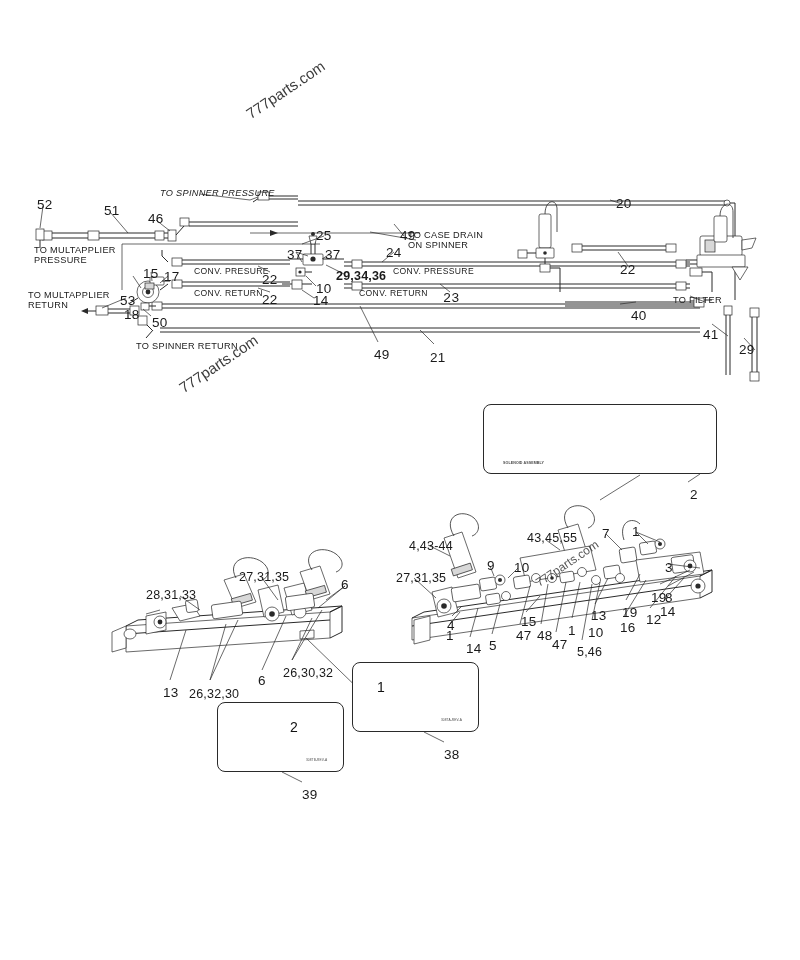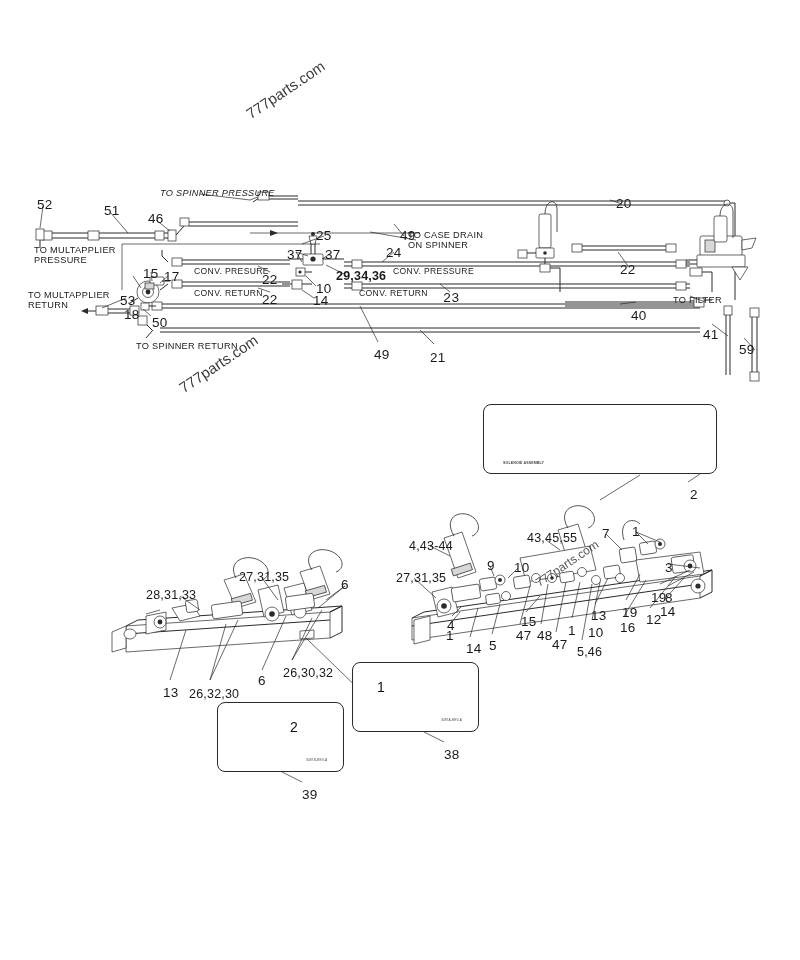--- a/index.html
+++ b/index.html
@@ -534,21 +534,21 @@
       <div class="lbl callout callout-lg" style="left: 143px; top: 266px;">15</div>
       <div class="lbl callout callout-lg" style="left: 164px; top: 269px;">17</div>
       <div class="lbl callout callout-lg" style="left: 316px; top: 281px;">10</div>
       <div class="lbl callout callout-lg" style="left: 313px; top: 293px;">14</div>
       <div class="lbl callout callout-lg" style="left: 120px; top: 293px;">53</div>
       <div class="lbl callout callout-lg" style="left: 152px; top: 315px;">50</div>
       <div class="lbl callout callout-lg" style="left: 374px; top: 347px;">49</div>
       <div class="lbl callout callout-lg" style="left: 430px; top: 350px;">21</div>
       <div class="lbl callout callout-lg" style="left: 631px; top: 308px;">40</div>
       <div class="lbl callout callout-lg" style="left: 703px; top: 327px;">41</div>
-      <div class="lbl callout callout-lg" style="left: 739px; top: 342px;">59</div>
+      <div class="lbl callout callout-lg" style="left: 739px; top: 342px;">29</div>
       <div class="lbl callout callout-lg" style="left: 690px; top: 487px;">2</div>
       <div class="lbl callout" style="left: 146px; top: 588px;">28,31,33</div>
       <div class="lbl callout" style="left: 239px; top: 570px;">27,31,35</div>
       <div class="lbl callout callout-lg" style="left: 341px; top: 577px;">6</div>
       <div class="lbl callout callout-lg" style="left: 258px; top: 673px;">6</div>
       <div class="lbl callout callout-lg" style="left: 163px; top: 685px;">13</div>
       <div class="lbl callout" style="left: 189px; top: 687px;">26,32,30</div>
       <div class="lbl callout" style="left: 283px; top: 666px;">26,30,32</div>
       <div class="lbl callout" style="left: 409px; top: 539px;">4,43-44</div>
       <div class="lbl callout" style="left: 396px; top: 571px;">27,31,35</div>

